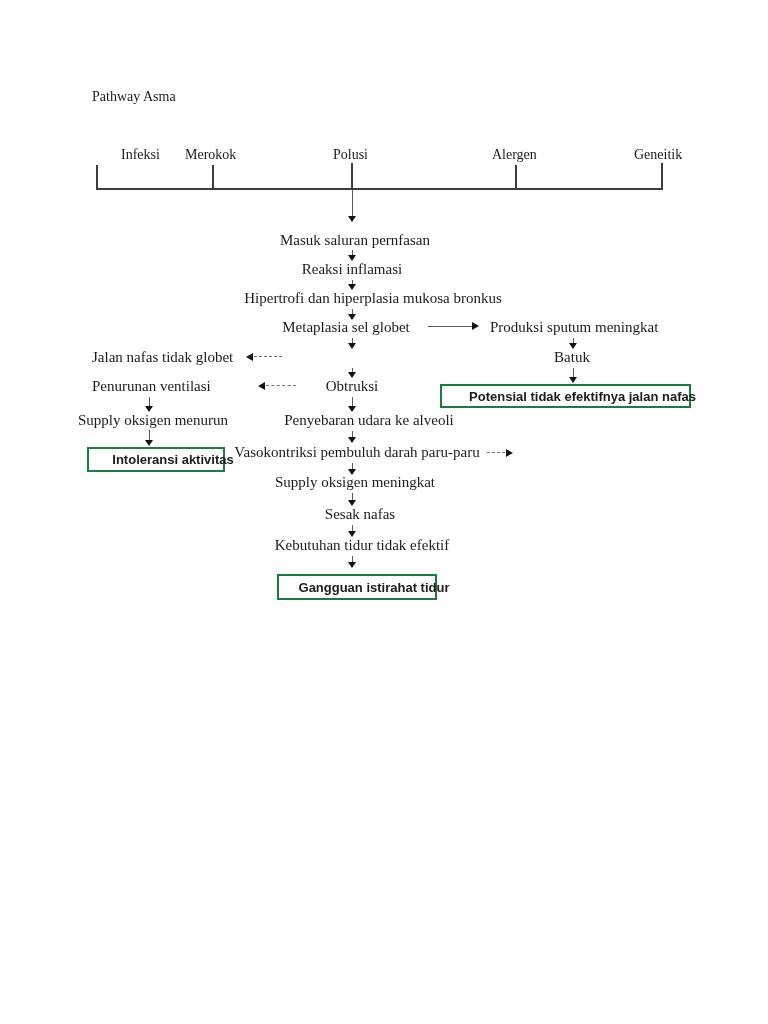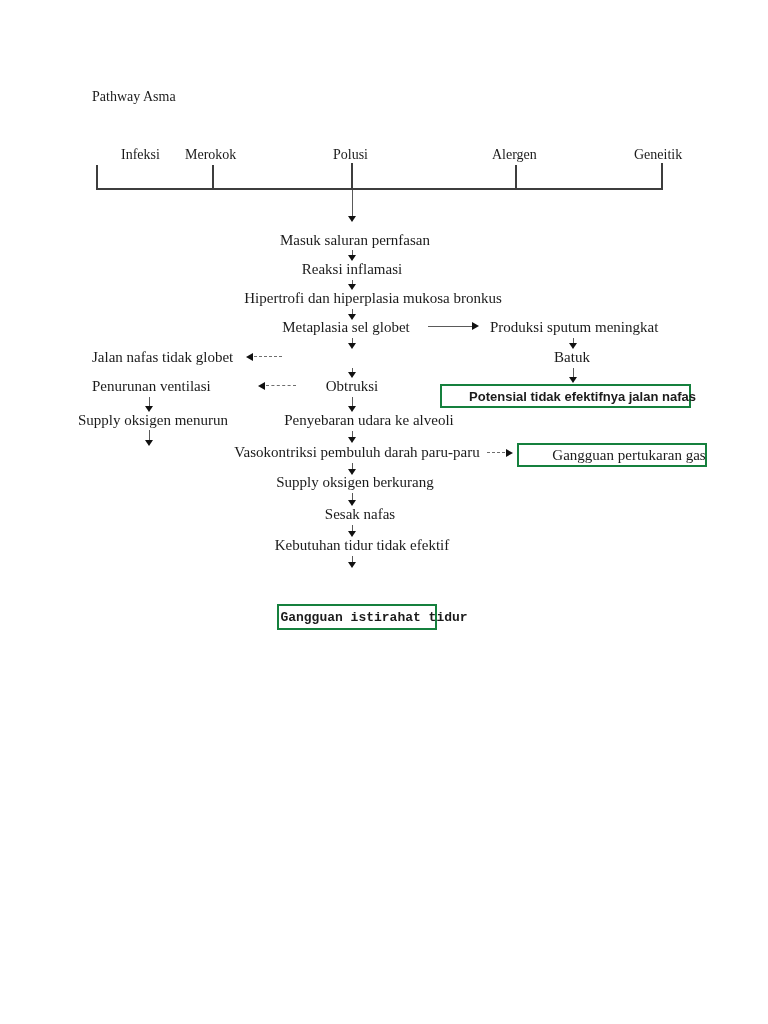--- a/index.html
+++ b/index.html
@@ -87,39 +87,39 @@
   <div class="va" style="left:352px;top:525px;height:6px;"></div>
   <div class="va" style="left:352px;top:556px;height:6px;"></div>
 
   <div class="txt ctr" style="left:355px;top:232px;">Masuk saluran pernfasan</div>
   <div class="txt ctr" style="left:352px;top:261px;">Reaksi inflamasi</div>
   <div class="txt ctr" style="left:373px;top:290px;text-align:center;">Hipertrofi dan hiperplasia mukosa bronkus</div>
   <div class="txt ctr" style="left:346px;top:319px;">Metaplasia sel globet</div>
   <div class="txt ctr" style="left:352px;top:378px;">Obtruksi</div>
   <div class="txt ctr" style="left:369px;top:412px;">Penyebaran udara ke alveoli</div>
   <div class="txt ctr" style="left:357px;top:444px;">Vasokontriksi pembuluh darah paru-paru</div>
-  <div class="txt ctr" style="left:355px;top:474px;">Supply oksigen berkurang</div>
+  <div class="txt ctr" style="left:355px;top:474px;">Supply oksigen meningkat</div>
   <div class="txt ctr" style="left:360px;top:506px;">Sesak nafas</div>
   <div class="txt ctr" style="left:362px;top:537px;">Kebutuhan tidur tidak efektif</div>
 
   <div class="ha-r" style="left:428px;top:326px;width:44px;"></div>
   <div class="txt" style="left:490px;top:319px;">Produksi sputum meningkat</div>
   <div class="va" style="left:573px;top:338px;height:5px;"></div>
   <div class="txt ctr" style="left:572px;top:349px;">Batuk</div>
   <div class="va" style="left:573px;top:368px;height:9px;"></div>
   <div class="box box-bold" style="left:440px;top:384px;width:251px;height:24px;">Potensial tidak efektifnya jalan nafas</div>
 
   <div class="txt" style="left:92px;top:349px;">Jalan nafas tidak globet</div>
   <div class="da-l" style="left:254px;top:356px;width:28px;"></div>
 
   <div class="txt" style="left:92px;top:378px;">Penurunan ventilasi</div>
   <div class="da-l" style="left:266px;top:385px;width:30px;"></div>
 
   <div class="va" style="left:149px;top:397px;height:9px;"></div>
   <div class="txt" style="left:78px;top:412px;">Supply oksigen menurun</div>
   <div class="va" style="left:149px;top:430px;height:10px;"></div>
+  <div class="box box-bold" style="left:87px;top:447px;width:138px;height:25px;">Intoleransi aktivitas</div>
 
   <div class="da-r" style="left:487px;top:452px;width:18px;"></div>
-  <div class="box box-serif" style="left:517px;top:443px;width:190px;height:24px;">Gangguan pertukaran gas</div>
 
-  <div class="box box-bold" style="left:277px;top:604px;width:160px;height:26px;font-family:Liberation Mono, monospace;">Gangguan istirahat tidur</div>
+  <div class="box box-bold" style="left:277px;top:574px;width:160px;height:26px;">Gangguan istirahat tidur</div>
 
 </div>
 
 </body></html>

